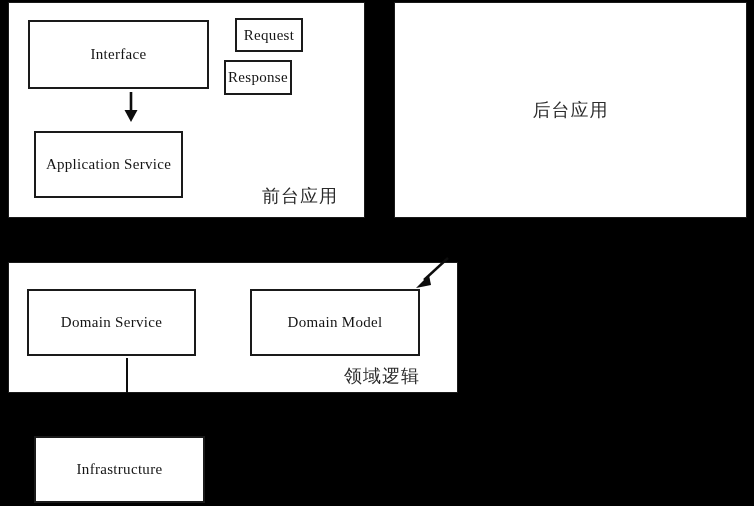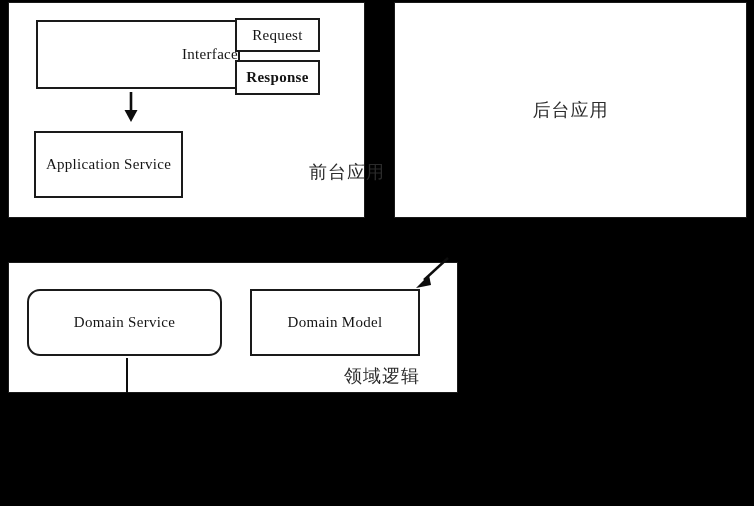--- a/index.html
+++ b/index.html
@@ -49,37 +49,37 @@
     position: absolute;
     background: #0d0d0d;
   }
   svg.arrow-svg {
     position: absolute;
     overflow: visible;
   }
 
   
   #panel-frontend { left: 8px;  top: 2px;   width: 357px; height: 216px; }
-  #box-interface   { left: 36px; top: 20px;  width: 204px; height: 69px; justify-content: flex-end; }
+  #box-interface   { left: 28px; top: 20px;  width: 181px; height: 69px; }
   #box-app-service { left: 34px; top: 131px; width: 149px; height: 67px; }
-  #box-request     { left: 235px; top: 18px; width: 85px;  height: 34px; }
-  #box-response    { left: 235px; top: 60px; width: 85px;  height: 35px; font-weight: bold; }
+  #box-request     { left: 235px; top: 18px; width: 68px;  height: 34px; }
+  #box-response    { left: 224px; top: 60px; width: 68px;  height: 35px; }
   #arrow-iface-to-app { left: 118px; top: 92px; width: 26px; height: 30px; }
-  #label-frontend  { left: 262px; top: 160px; margin-left: 47px; }
+  #label-frontend  { left: 262px; top: 184px; }
 
   
   #panel-backend { left: 394px; top: 2px; width: 353px; height: 216px; }
   #label-backend {
     left: 394px; top: 2px; width: 353px; height: 216px;
     display: flex; align-items: center; justify-content: center;
   }
 
   
   #panel-domain      { left: 8px;  top: 262px; width: 450px; height: 131px; }
-  #box-domain-service{ left: 27px; top: 289px; width: 195px; height: 67px; border-radius: 13px; }
+  #box-domain-service{ left: 27px; top: 289px; width: 169px; height: 67px; }
   #box-domain-model  { left: 250px; top: 289px; width: 170px; height: 67px; }
   #label-domain      { left: 344px; top: 364px; text-align: center; }
   #arrow-into-domain { left: 410px; top: 258px; width: 40px; height: 36px; }
   #connector-ds-down { left: 126px; top: 358px; width: 2px; height: 35px; }
 
   
   #box-infrastructure { left: 34px; top: 436px; width: 171px; height: 67px; }
 </style>
 </head>
 <body>
@@ -128,14 +128,17 @@
 
   <span class="panel-label" id="label-domain">领域逻辑</span>
 
   <svg class="arrow-svg" id="arrow-into-domain" viewBox="0 0 40 36">
     <line x1="38" y1="0" x2="14" y2="22" stroke="#0d0d0d" stroke-width="2.4"></line>
     <polygon points="6,30 19,17 21,27" fill="#0d0d0d"></polygon>
   </svg>
 
   <div class="connector" id="connector-ds-down"></div>
 
+  <div class="box" id="box-infrastructure">
+    <span class="box-label">Infrastructure</span>
+  </div>
 
 </div>
 
 </body></html>

